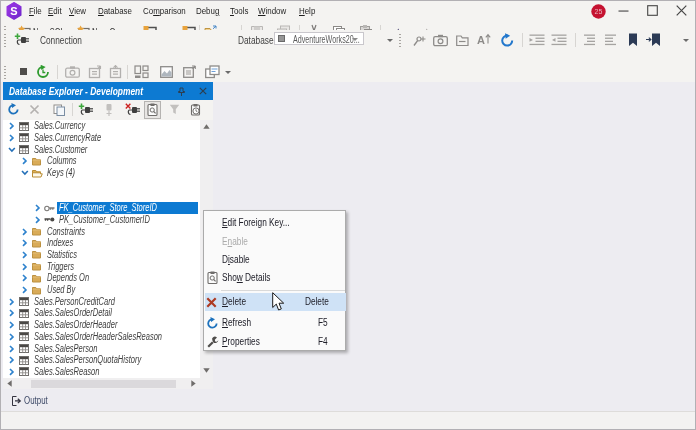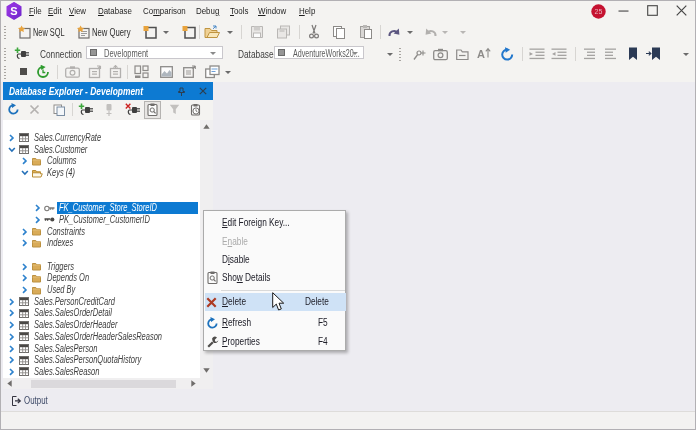--- a/index.html
+++ b/index.html
@@ -6,21 +6,21 @@
   html,body { width:696px; height:430px; overflow:hidden; }
   body { font-family:"Liberation Sans", sans-serif; font-size:10px; color:#3c3c3c; background:#f4f3f1; position:relative; }
   .abs { position:absolute; }
   .tx { position:absolute; white-space:nowrap; line-height:12px; transform-origin:0 50%; }
   
   #titlebar { position:absolute; left:0; top:0; width:696px; height:22px; background:#f4f3f1; }
   .mi { position:absolute; top:5px; color:#1f1f1f; font-size:9px; line-height:12px; white-space:nowrap; transform:scaleX(0.88); transform-origin:0 50%; }
   
   .tbrow { position:absolute; left:0; width:696px; background:#f4f3f1; }
   #tb1 { top:22px; height:20px;text-align:center; }
-  #tb2 { top:44px; height:20px; }
+  #tb2 { top:30px; height:20px; }
   #tb3 { top:62px; height:20px; }
   .grip { position:absolute; left:4px; width:2px; background-image:linear-gradient(#a8a5a1 50%, transparent 50%); background-size:2px 3px; }
   .vsep { position:absolute; width:1px; background:#d7d5d2; }
   .caret { position:absolute; width:0; height:0; border-left:3px solid transparent; border-right:3px solid transparent; border-top:3.5px solid #6b6b6b; }
   .caret.dis { border-top-color:#b8b6b4; }
   .combo { position:absolute; top:2px; height:12.5px; background:#fff; border:1px solid #c9c7cc; }
   .cicon { position:absolute; width:7px; height:7px; background:#969696; border:1px solid #6a6a6a; }
   .ccaret { position:absolute; width:0; height:0; border-left:3px solid transparent; border-right:3px solid transparent; border-top:3.5px solid #8a8a8a; }
   
   #mdi { position:absolute; left:0px; top:82px; width:696px; height:348px; background:#edecf1; border-left:1px solid #b9b7ba; border-right:1px solid #b9b7ba; }
@@ -158,25 +158,20 @@
 <div id="tb2" class="tbrow">
   <div class="grip" style="top:4px;height:13px;"></div>
   <svg class="abs" style="left:14px;top:3px;" width="16" height="14" viewBox="0 0 16 14">
     <rect x="7" y="4" width="5" height="6" rx="1" fill="#3f3f3f"></rect>
     <rect x="12" y="5.2" width="3" height="1.2" fill="#3f3f3f"></rect>
       <rect x="12" y="7.6" width="3" height="1.2" fill="#3f3f3f"></rect>
     <path d="M7 7 L4.5 7 C2.8 7 2.8 11.5 5.5 11.5" fill="none" stroke="#3f3f3f" stroke-width="1.2"></path>
     <path d="M3.5 0.5 L3.5 6 M0.8 3.2 L6.2 3.2" stroke="#3da73d" stroke-width="1.6"></path>
   </svg>
   <span class="tx" style="left:39.5px;top:5px;color:#3f3f3f;transform:scaleX(0.83);">Connection</span>
-  <div class="combo" style="left:85.5px;width:137.5px;">
-    <span class="cicon" style="left:3px;top:2px;"></span>
-    <span class="tx" style="left:17px;top:0.5px;color:#5a5a5a;transform:scaleX(0.75);">Development</span>
-    <span class="ccaret" style="right:6px;top:4.5px;"></span>
-  </div>
   <span class="tx" style="left:237.6px;top:5px;color:#3f3f3f;transform:scaleX(0.83);">Database</span>
   <div class="combo" style="left:274.2px;width:90px;">
     <span class="cicon" style="left:3px;top:2px;"></span>
     <span class="tx" style="left:18px;top:0.5px;color:#5a5a5a;transform:scaleX(0.715);">AdventureWorks20...</span>
     <span class="ccaret" style="right:5px;top:4.5px;"></span>
   </div>
   <div class="caret" style="left:387px;top:9px;"></div>
   <div class="grip" style="left:399px;top:4px;height:13px;"></div>
   <svg class="abs" style="left:413px;top:4px;" width="13" height="13" viewBox="0 0 13 13">
     <circle cx="6" cy="5" r="2" fill="none" stroke="#8d8b89" stroke-width="1.2"></circle>
@@ -371,20 +366,29 @@
       </g>
       <g id="chev-r">
           <path d="M1 1 L4 3.9 L1 6.8" fill="none" stroke="#2e82cd" stroke-width="1.6"></path>
         </g>
       <g id="chev-d">
           <path d="M1 1 L3.9 4 L6.8 1" fill="none" stroke="#2570b8" stroke-width="1.6"></path>
         </g>
     </defs>
   </svg>
   <div id="tree">
+    <div class="trow L0" style="top:0.7px">
+        <svg class="chev" width="6" height="8">
+          <use href="#chev-r"></use>
+        </svg>
+        <svg class="icon" width="10" height="9">
+          <use href="#i-table"></use>
+        </svg>
+        <span class="lb">Sales.Currency</span>
+      </div>
     <div class="trow L0" style="top:12.4px">
         <svg class="chev" width="6" height="8">
           <use href="#chev-r"></use>
         </svg>
         <svg class="icon" width="10" height="9">
           <use href="#i-table"></use>
         </svg>
         <span class="lb">Sales.CurrencyRate</span>
       </div>
     <div class="trow L0" style="top:24.1px">
@@ -443,20 +447,29 @@
         <span class="lb">Constraints</span>
       </div>
     <div class="trow L1" style="top:117.7px">
         <svg class="chev" width="6" height="8">
           <use href="#chev-r"></use>
         </svg>
         <svg class="icon" width="9" height="9">
           <use href="#i-folder"></use>
         </svg>
         <span class="lb">Indexes</span>
+      </div>
+    <div class="trow L1" style="top:129.4px">
+        <svg class="chev" width="6" height="8">
+          <use href="#chev-r"></use>
+        </svg>
+        <svg class="icon" width="9" height="9">
+          <use href="#i-folder"></use>
+        </svg>
+        <span class="lb">Statistics</span>
       </div>
     <div class="trow L1" style="top:141.1px">
         <svg class="chev" width="6" height="8">
           <use href="#chev-r"></use>
         </svg>
         <svg class="icon" width="9" height="9">
           <use href="#i-folder"></use>
         </svg>
         <span class="lb">Triggers</span>
       </div>

